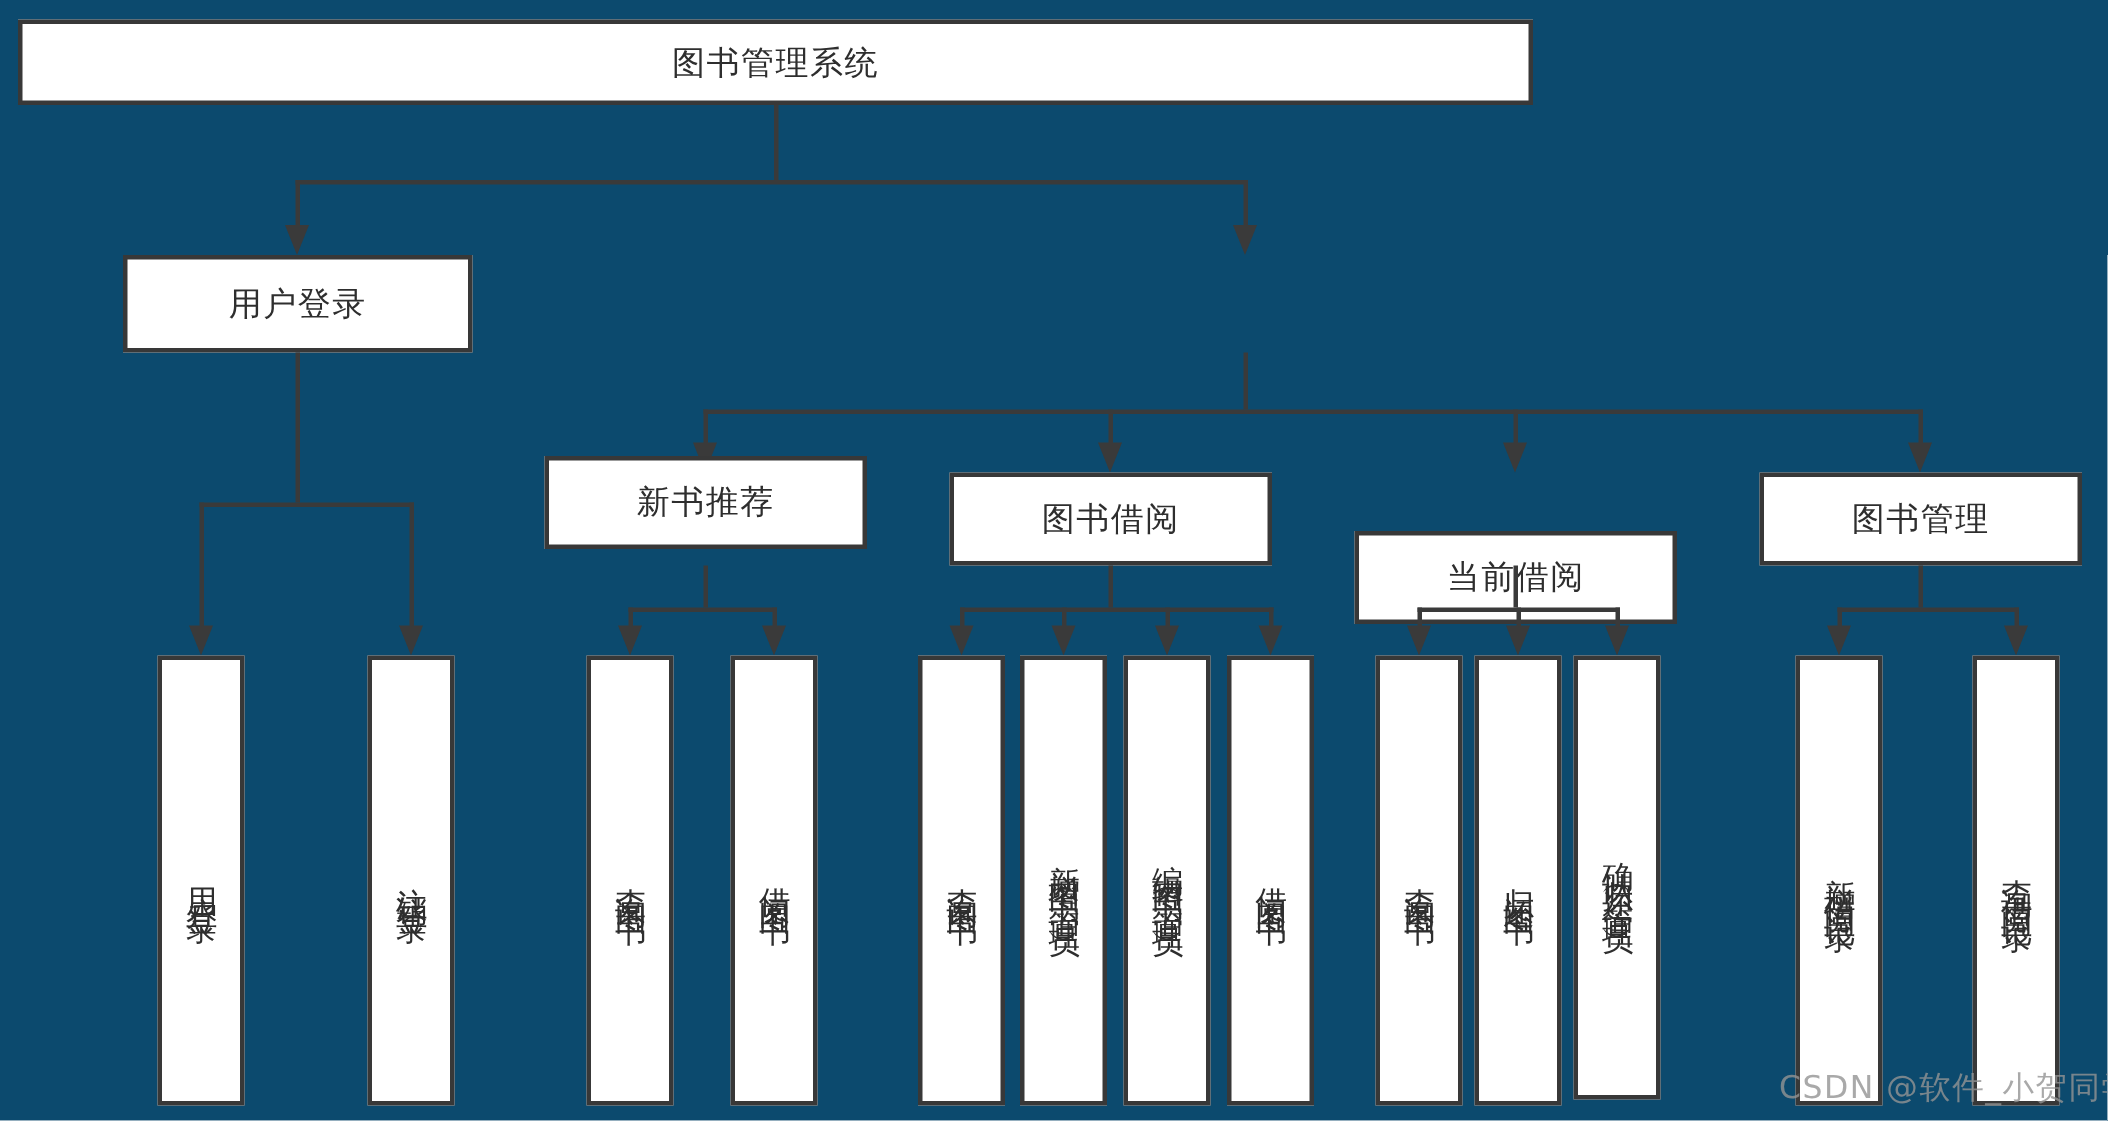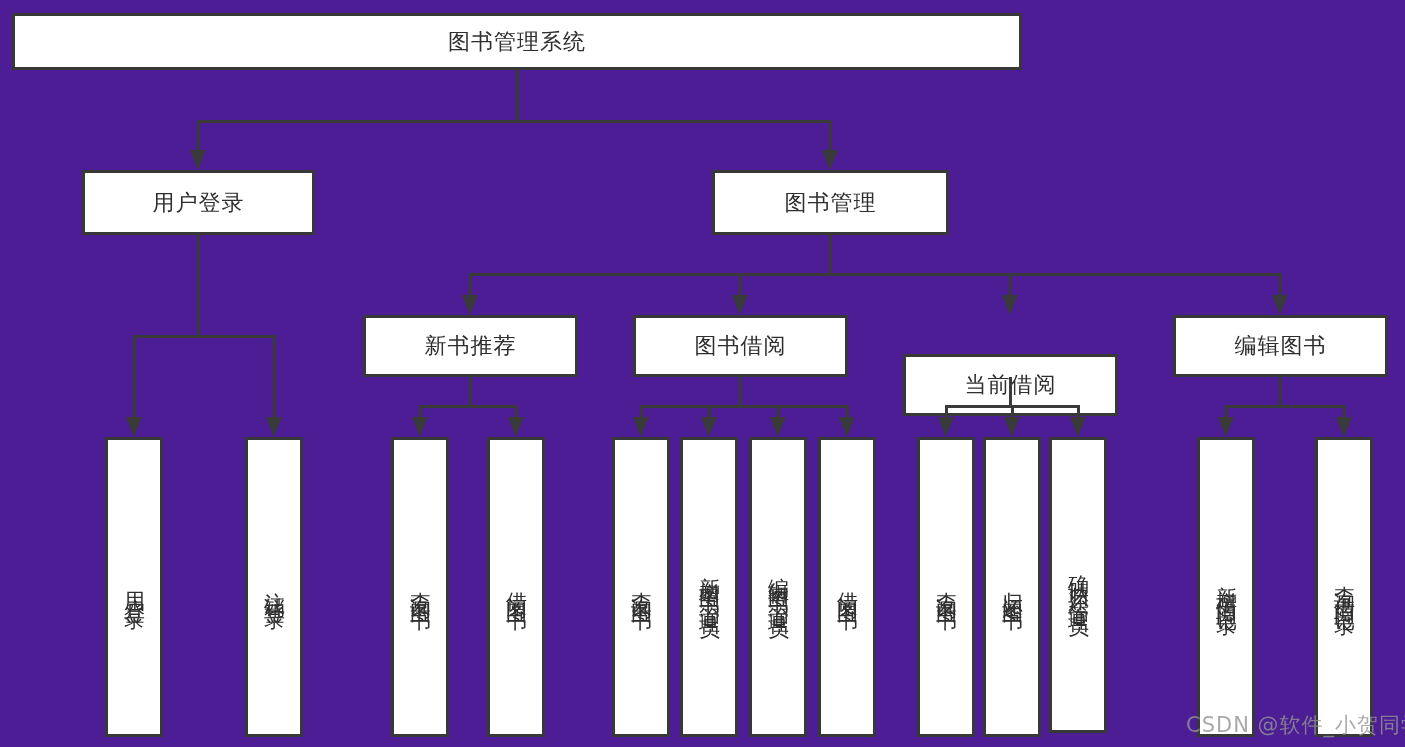--- a/index.html
+++ b/index.html
@@ -1,17 +1,17 @@
 <!DOCTYPE html>
 <html><head>
 <meta charset="utf-8">
 <style>
   html,body{margin:0;padding:0;background:#ffffff;}
   .canvas{
-    position:relative;width:1405px;height:747px;background:#4c1d95;overflow:hidden;
+    position:relative;width:1405px;height:747px;background:#0c4a6e;overflow:hidden;
     font-family:"DejaVu Sans","Liberation Sans",sans-serif;color:#2e2e2e;
   }
   .box{
     position:absolute;border:3px solid #383838;background:#ffffff;
     display:flex;align-items:center;justify-content:center;box-sizing:border-box;
     font-size:22px;letter-spacing:1px;
   }
   .vbox{
     position:absolute;border:3px solid #383838;background:#ffffff;
     display:flex;align-items:center;justify-content:center;box-sizing:border-box;
@@ -44,53 +44,50 @@
   <div class="vline" style="left:516px;top:70px;height:50px;"></div>
   <div class="hline" style="left:197px;top:120px;width:635px;"></div>
   <div class="vline" style="left:197px;top:120px;height:34px;"></div>
   <div class="arrow" style="left:190px;top:150px;"></div>
   <div class="vline" style="left:829px;top:120px;height:34px;"></div>
   <div class="arrow" style="left:822px;top:150px;"></div>
 
   <div class="box" style="left:82px;top:170px;width:233px;height:65px;">
     <span>用户登录</span>
   </div>
-  <div class="box" style="left:712px;top:170px;width:237px;height:65px;">
-    <span>图书管理</span>
-  </div>
 
   <div class="vline" style="left:197px;top:235px;height:100px;"></div>
   <div class="hline" style="left:133px;top:335px;width:143px;"></div>
   <div class="vline" style="left:133px;top:335px;height:84px;"></div>
   <div class="arrow" style="left:126px;top:417px;"></div>
   <div class="vline" style="left:273px;top:335px;height:84px;"></div>
   <div class="arrow" style="left:266px;top:417px;"></div>
 
   <div class="vline" style="left:829px;top:235px;height:38px;"></div>
   <div class="hline" style="left:469px;top:273px;width:813px;"></div>
   <div class="vline" style="left:469px;top:273px;height:25px;"></div>
   <div class="arrow" style="left:462px;top:295px;"></div>
   <div class="vline" style="left:739px;top:273px;height:25px;"></div>
   <div class="arrow" style="left:732px;top:295px;"></div>
   <div class="vline" style="left:1009px;top:273px;height:25px;"></div>
   <div class="arrow" style="left:1002px;top:295px;"></div>
   <div class="vline" style="left:1279px;top:273px;height:25px;"></div>
   <div class="arrow" style="left:1272px;top:295px;"></div>
 
-  <div class="box" style="left:363px;top:315px;width:215px;height:62px;">
+  <div class="box" style="left:363px;top:304px;width:215px;height:62px;">
     <span>新书推荐</span>
   </div>
   <div class="box" style="left:633px;top:315px;width:215px;height:62px;justify-content:center;">
     <span>图书借阅</span>
   </div>
   <div class="box" style="left:903px;top:315px;width:215px;height:62px;margin-top:39px;">
     <span>当前借阅</span>
   </div>
   <div class="box" style="left:1173px;top:315px;width:215px;height:62px;">
-    <span>编辑图书</span>
+    <span>图书管理</span>
   </div>
 
   <div class="vline" style="left:469px;top:377px;height:28px;"></div>
   <div class="hline" style="left:419px;top:405px;width:99px;"></div>
   <div class="vline" style="left:419px;top:405px;height:14px;"></div>
   <div class="arrow" style="left:412px;top:417px;"></div>
   <div class="vline" style="left:515px;top:405px;height:14px;"></div>
   <div class="arrow" style="left:508px;top:417px;"></div>
 
   <div class="vline" style="left:739px;top:377px;height:28px;"></div>

